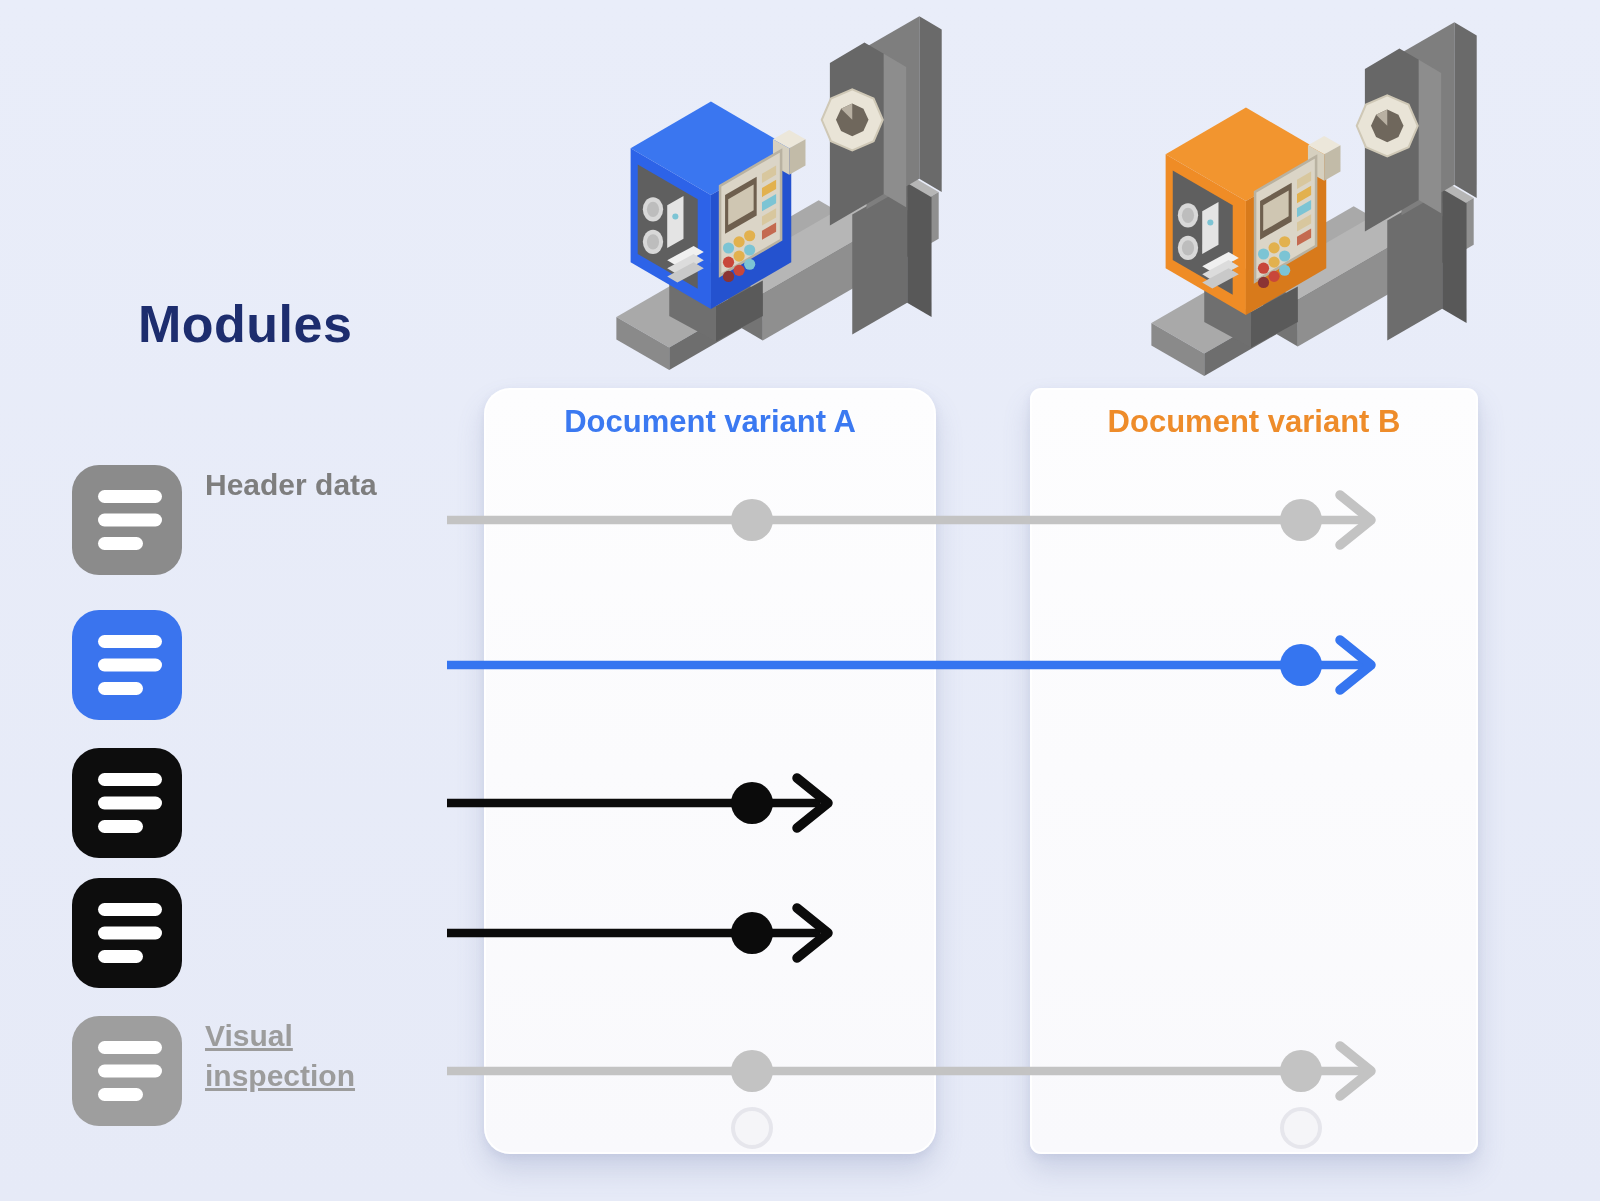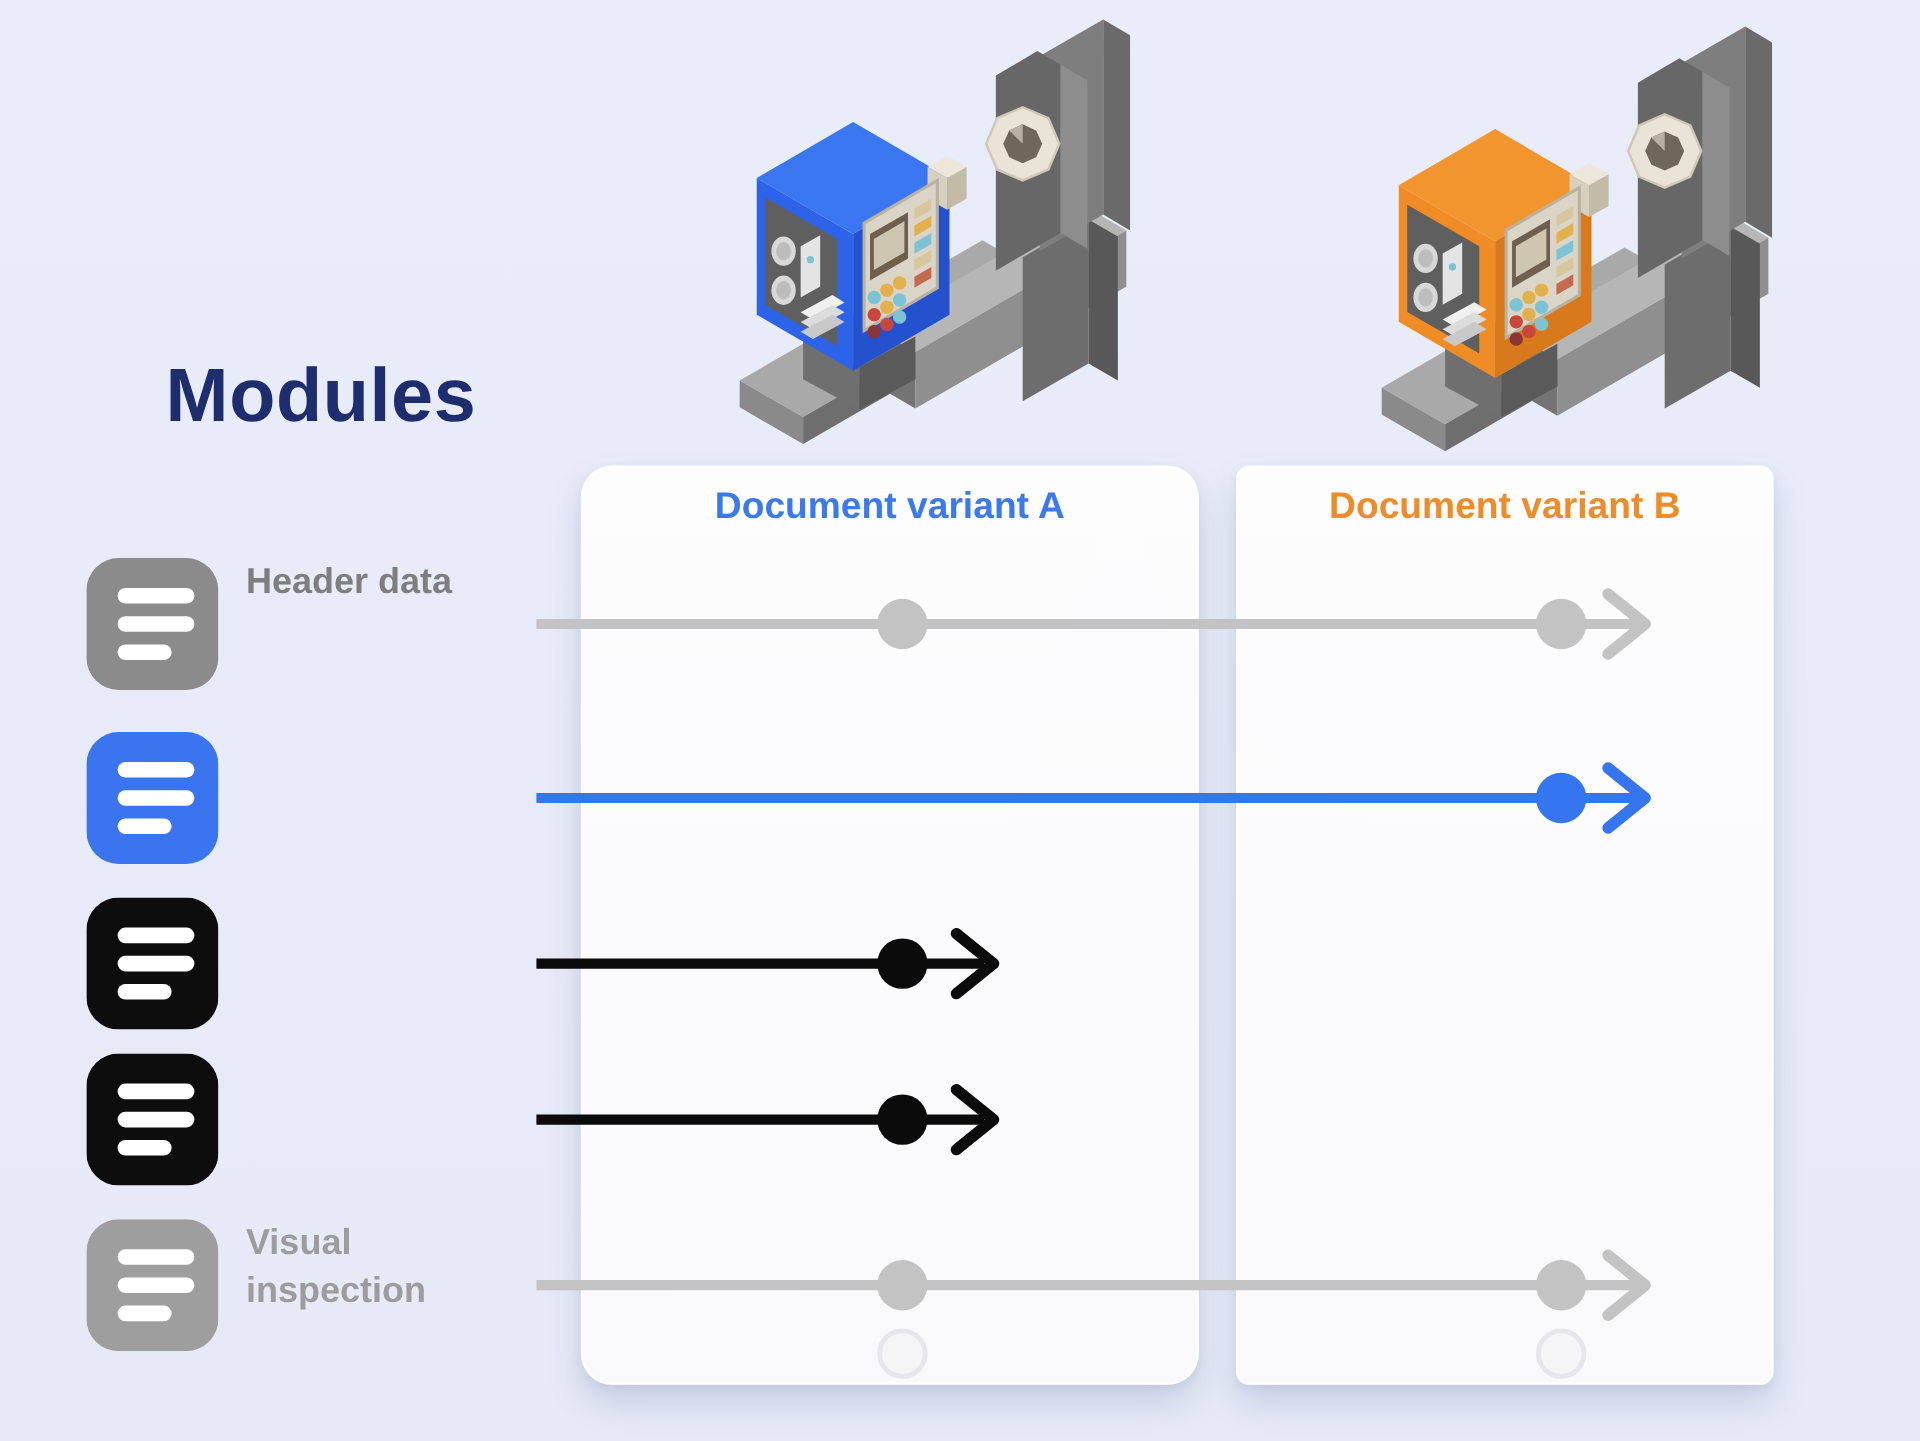--- a/index.html
+++ b/index.html
@@ -3,30 +3,30 @@
 <meta charset="utf-8">
 <style>
   html,body{margin:0;padding:0;}
   .stage{
     position:relative;width:1600px;height:1201px;overflow:hidden;
     background:linear-gradient(180deg,#e9edf9 0%,#e6eaf7 100%);
     font-family:"Liberation Sans","DejaVu Sans",sans-serif;
   }
   .page-title{
     position:absolute;left:138px;top:294px;
-    font-size:63px;font-weight:700;letter-spacing:0.5px;
+    font-size:52px;font-weight:700;letter-spacing:0.5px;
   }
   .card{
     position:absolute;top:388px;height:766px;border-radius:26px;
     background:linear-gradient(180deg,#fdfdfe 0%,#f9f9fc 100%);
     border:2px solid rgba(255,255,255,0.9);
     box-shadow:0 16px 28px rgba(96,110,160,0.20),0 3px 8px rgba(96,110,160,0.10);
     box-sizing:border-box;
   }
-  .card-a{left:484px;width:515px;}
+  .card-a{left:484px;width:452px;}
   .card-b{left:1030px;width:448px;border-radius:11px;}
   .card-title{
     margin-top:14px;text-align:center;
     font-size:31px;font-weight:700;
   }
   .module-row{
     position:absolute;left:72px;display:flex;align-items:flex-start;gap:23px;height:110px;
   }
   .module-icon{flex:0 0 auto;display:block;}
   .module-label{
@@ -241,16 +241,16 @@
     </svg>
   </div>
 
   <div class="module-row" style="top:1016px">
     <svg class="module-icon" width="110" height="110" viewBox="0 0 110 110">
       <rect x="0" y="0" width="110" height="110" rx="27" fill="#9e9e9e"></rect>
       <rect x="26" y="25" width="64" height="13" rx="6.5" fill="#ffffff"></rect>
       <rect x="26" y="48.5" width="64" height="13" rx="6.5" fill="#ffffff"></rect>
       <rect x="26" y="72" width="45" height="13" rx="6.5" fill="#ffffff"></rect>
     </svg>
-    <div class="module-label" style="color: rgb(156, 156, 156);">Visual inspection</div>
+    <div class="module-label" style="color: rgb(156, 156, 156); text-decoration: underline;">Visual inspection</div>
   </div>
 
 </div>
 
 </body></html>

